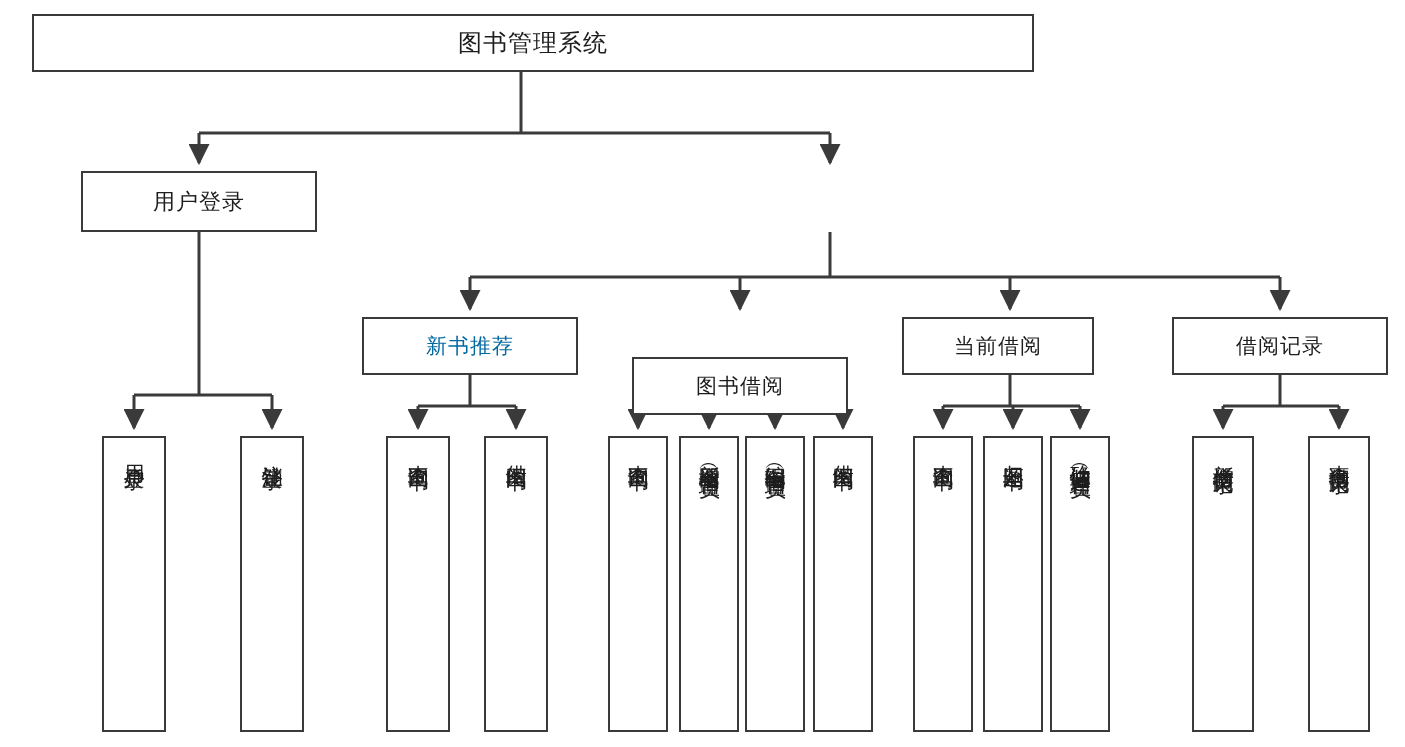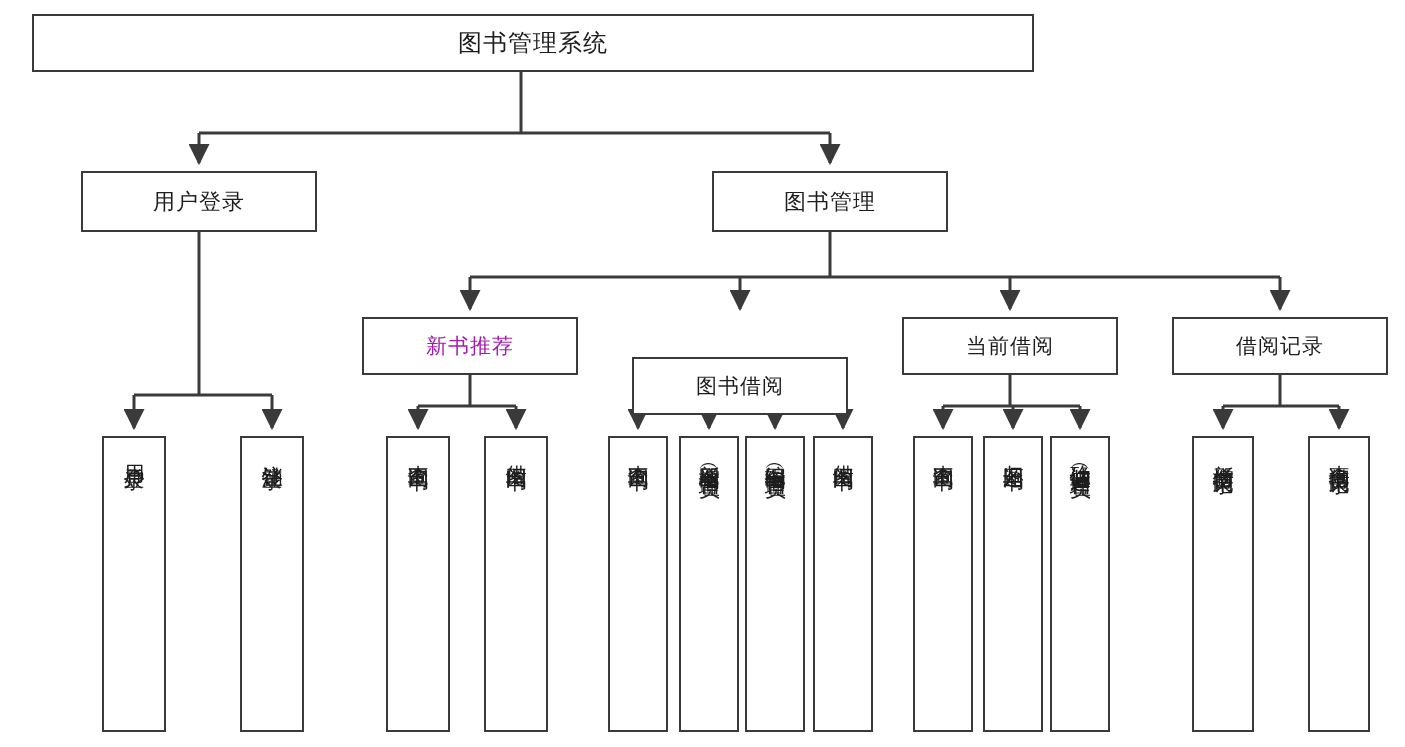--- a/index.html
+++ b/index.html
@@ -128,31 +128,28 @@
     </g>
   </svg>
 
   <div class="node root" style="left: 20px; top: 14px; width: 1002px; height: 58px; border-color: rgb(58, 58, 58); color: rgb(29, 29, 29); margin-left: 12px;">
     <span class="htext">图书管理系统</span>
   </div>
 
   <div class="node level2" style="left: 81px; top: 171px; width: 236px; height: 61px; border-color: rgb(58, 58, 58); color: rgb(29, 29, 29);">
     <span class="htext">用户登录</span>
   </div>
-  <div class="node level2" style="left: 712px; top: 171px; width: 236px; height: 61px; border-color: rgb(58, 58, 58); color: rgb(29, 29, 29);">
-    <span class="htext">图书管理</span>
-  </div>
 
-  <div class="node level3" style="left: 362px; top: 317px; width: 216px; height: 58px; border-color: rgb(58, 58, 58); color: #a21caf;">
+  <div class="node level3" style="left: 362px; top: 317px; width: 216px; height: 58px; border-color: rgb(58, 58, 58); color: #0369a1;">
     <span class="htext">新书推荐</span>
   </div>
   <div class="node level3" style="left: 632px; top: 317px; width: 216px; height: 58px; border-color: rgb(58, 58, 58); color: rgb(29, 29, 29); margin-top: 40px;">
     <span class="htext">图书借阅</span>
   </div>
-  <div class="node level3" style="left: 902px; top: 317px; width: 216px; height: 58px; border-color: rgb(58, 58, 58); color: rgb(29, 29, 29);">
+  <div class="node level3" style="left: 902px; top: 317px; width: 192px; height: 58px; border-color: rgb(58, 58, 58); color: rgb(29, 29, 29);">
     <span class="htext">当前借阅</span>
   </div>
   <div class="node level3" style="left: 1172px; top: 317px; width: 216px; height: 58px; border-color: rgb(58, 58, 58); color: rgb(29, 29, 29); text-align: center;">
     <span class="htext">借阅记录</span>
   </div>
 
   <div class="node leaf" style="left: 102px; top: 436px; width: 64px; height: 296px; border-color: rgb(58, 58, 58); color: rgb(29, 29, 29);">
     <span class="vtext">用户登录</span>
   </div>
   <div class="node leaf" style="left: 240px; top: 436px; width: 64px; height: 296px; border-color: rgb(58, 58, 58); color: rgb(29, 29, 29);">

